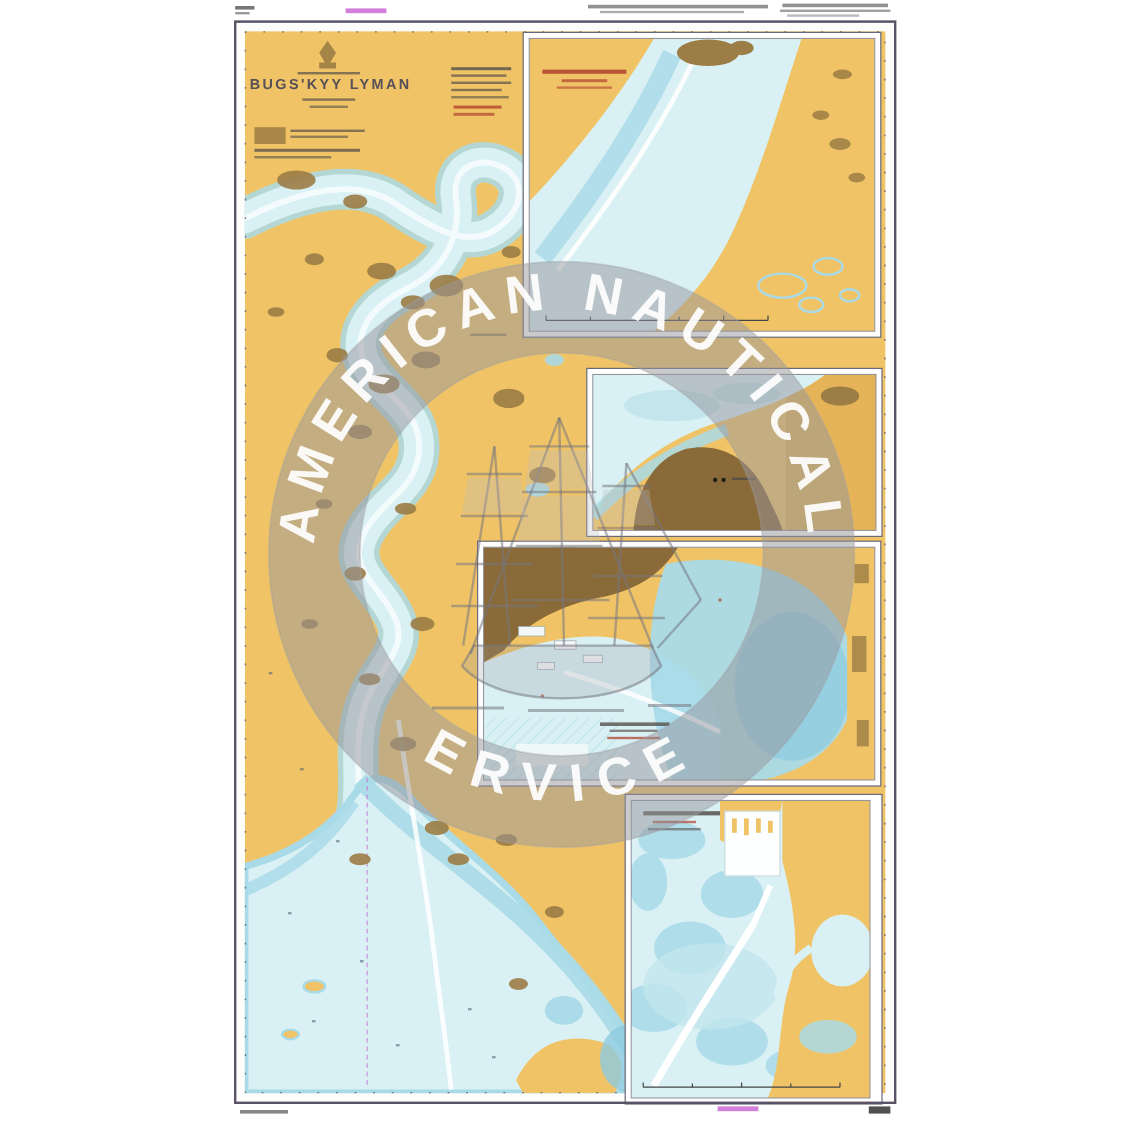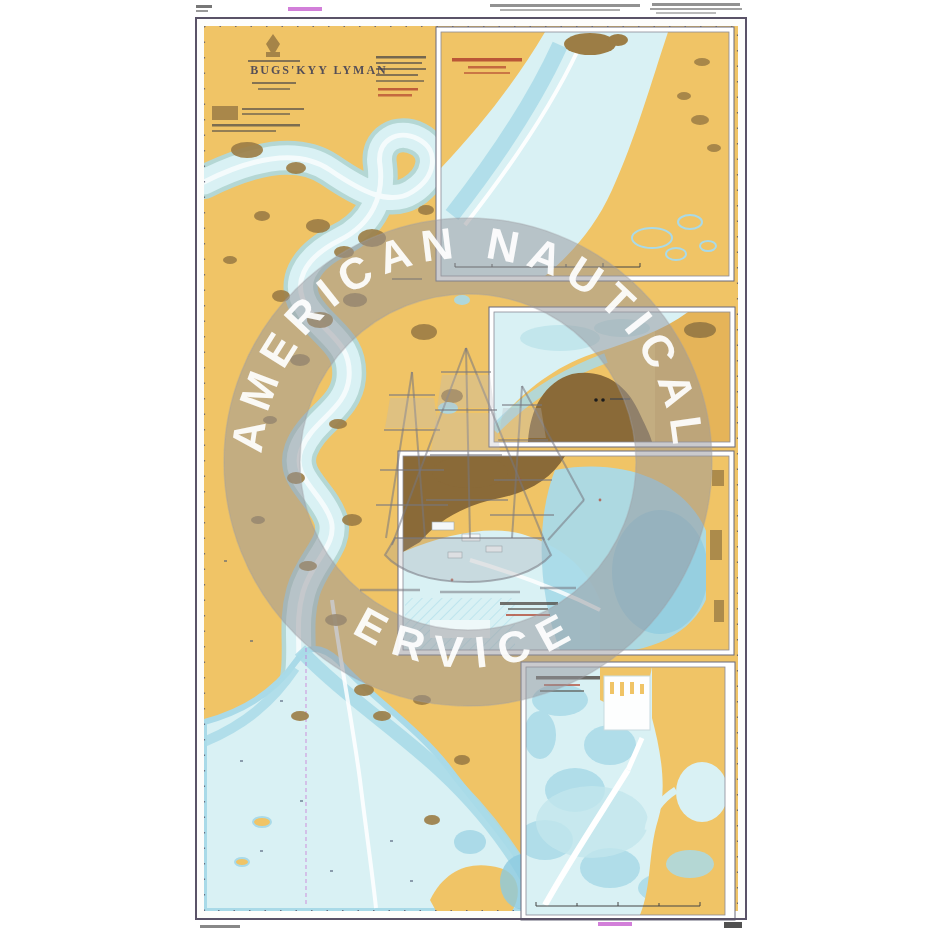--- a/index.html
+++ b/index.html
@@ -6,24 +6,24 @@
     --land:#f0c466; --land_dark:#8a6a38; --mud:#9c7d45;
     --water:#d9f1f4; --shoal:#a9dae8; --deep:#8ccbe0;
     --frame:#5a5368; --ink:#55504a; --title_ink:#3b3b55;
     --red_note:#b0432f; --magenta:#c75fd0; --paper:#fdfdfb;
   }
   html,body{margin:0;padding:0;}
   body{background:#fff;font-family:"Liberation Sans",sans-serif;}
   .stage{position:relative;width:940px;height:940px;background:#fff;overflow:hidden;}
   .stage svg{position:absolute;left:0;top:0;}
   .chart-title{
-    position:absolute;left:203px;top:64px;width:140px;text-align:center;
-    font-family:Liberation Serif, serif;font-weight:bold;font-size:12px;
+    position:absolute;left:203px;top:64px;width:140px;text-align:right;
+    font-family:Liberation Sans, sans-serif;font-weight:bold;font-size:12px;
     letter-spacing:2px;color:var(--title_ink);opacity:.85;line-height:1;
-    pointer-events:none;white-space:nowrap;margin-left:46px;
+    pointer-events:none;white-space:nowrap;
   }
 </style>
 </head>
 <body style="background: rgb(255, 255, 255);">
 
 <div class="stage">
 
   <svg width="940" height="940" viewBox="0 0 940 940">
     <defs>
       <clipPath id="cp-content">

